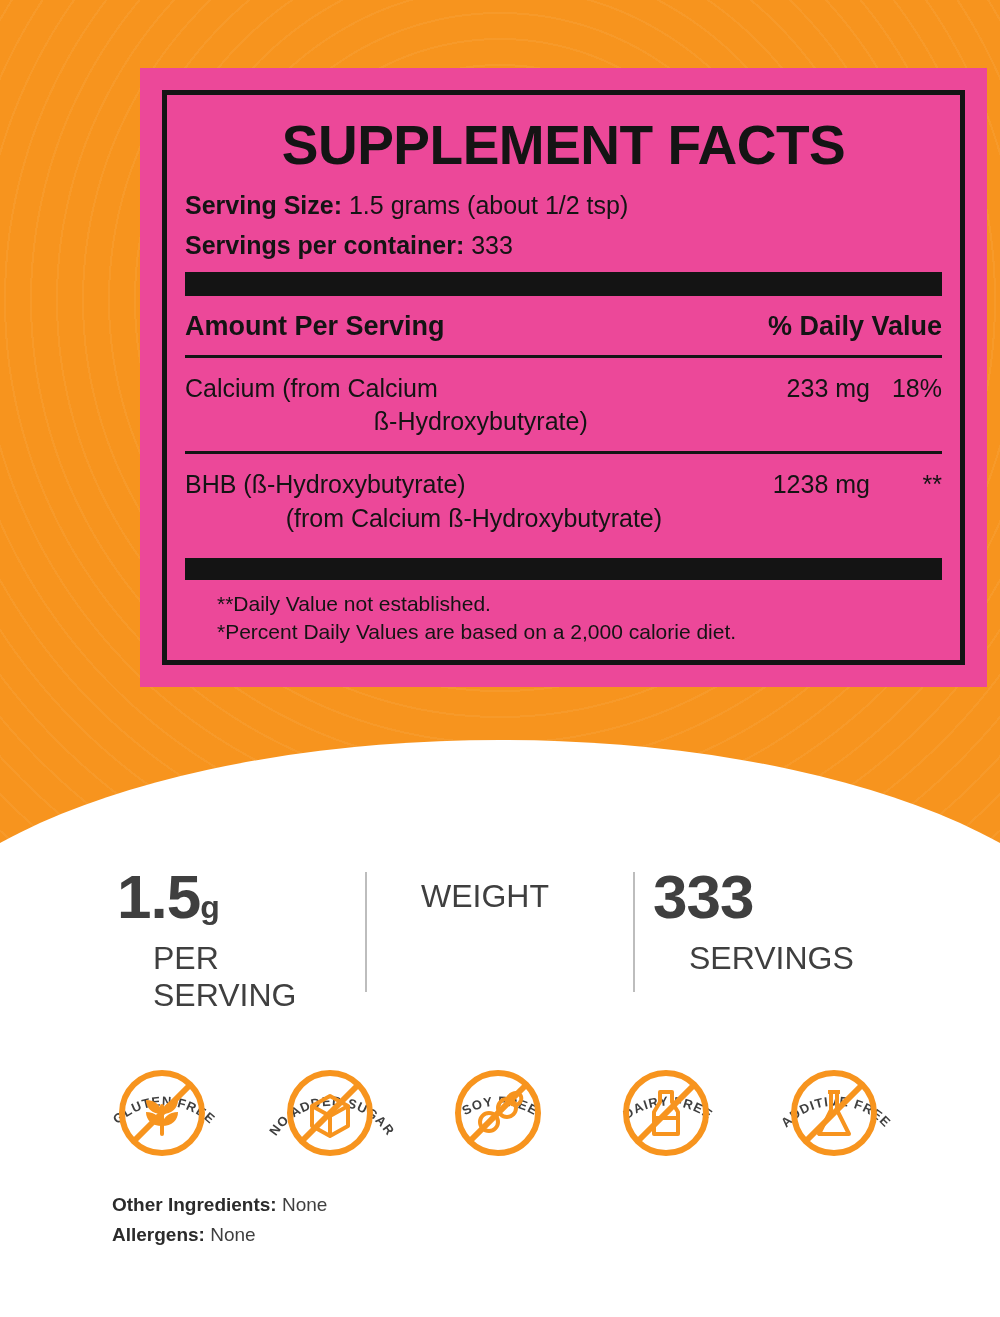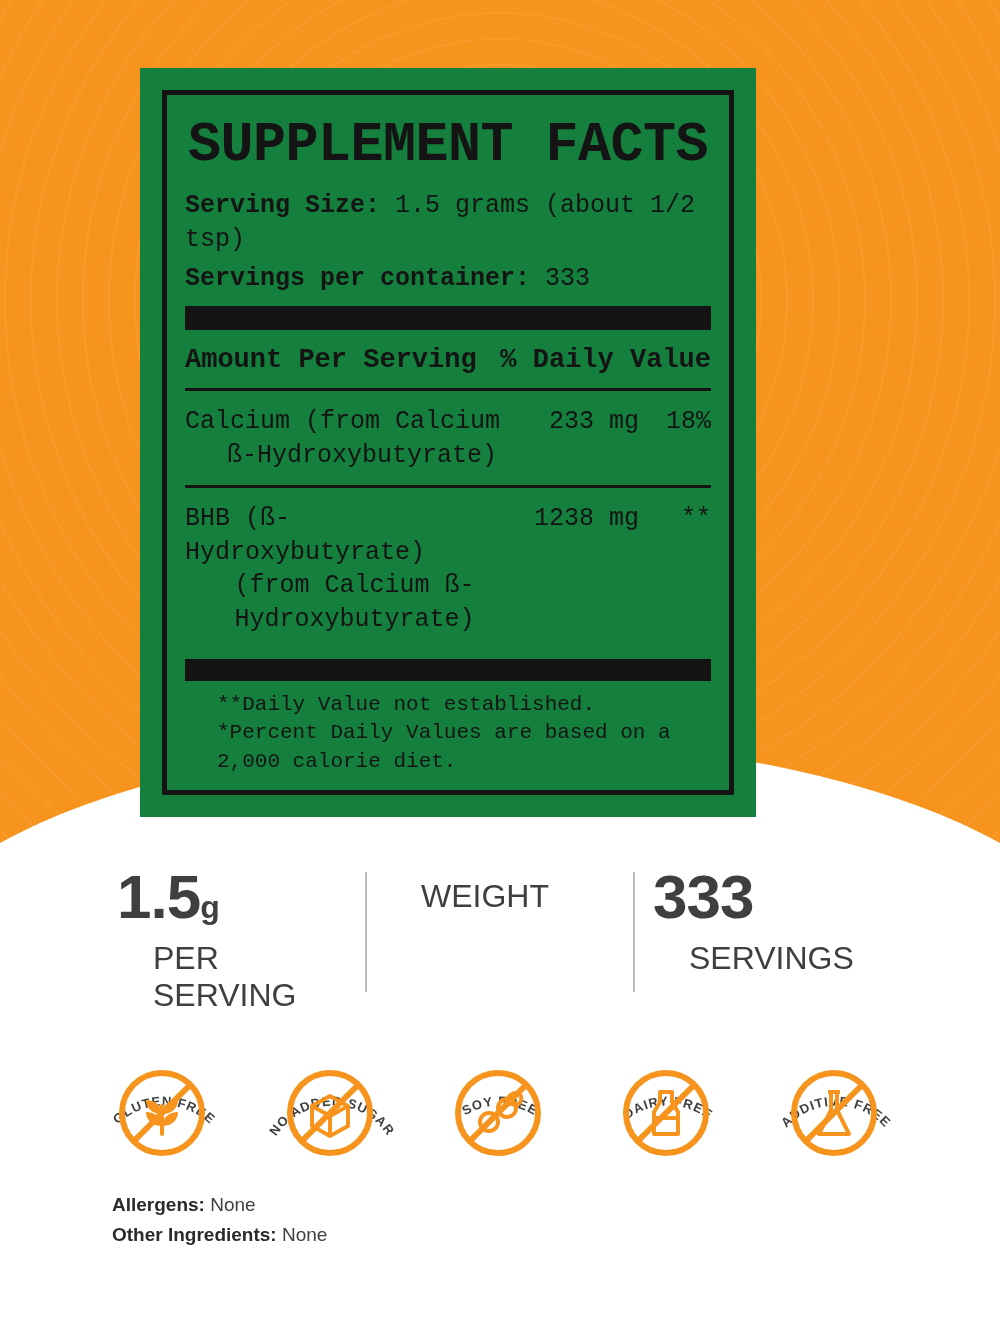--- a/index.html
+++ b/index.html
@@ -49,25 +49,24 @@
     height: 420px;
     background: #ffffff;
     border-radius: 50% 50% 0 0 / 60% 60% 0 0;
   }
 
   
   .facts-card {
     position: absolute;
     left: 140px;
     top: 68px;
-    width: 616px;
-    background: #15803d;
+    width: 847px;
+    background: #ec4899;
     padding: 0;
     box-sizing: border-box;
-    font-family: Liberation Mono, monospace;
   }
   .facts-inner {
     margin: 22px;
     border: 5px solid #141414;
     padding: 16px 18px 14px 18px;
     box-sizing: border-box;
   }
   .facts-title {
     font-size: 55px;
     font-weight: bold;
@@ -412,20 +411,20 @@
     </svg>
     <svg class="slash" viewBox="0 0 86 86">
       <line x1="16" y1="70" x2="70" y2="16" stroke="#F7941E" stroke-width="6" stroke-linecap="round"></line>
     </svg>
   </div>
 
 </div>
 
 <div class="notes">
   <div>
+    <b>Other Ingredients:</b>
+    <span>None</span>
+  </div>
+  <div>
     <b>Allergens:</b>
     <span>None</span>
   </div>
-  <div>
-    <b>Other Ingredients:</b>
-    <span>None</span>
-  </div>
 </div>
 
 </body></html>

